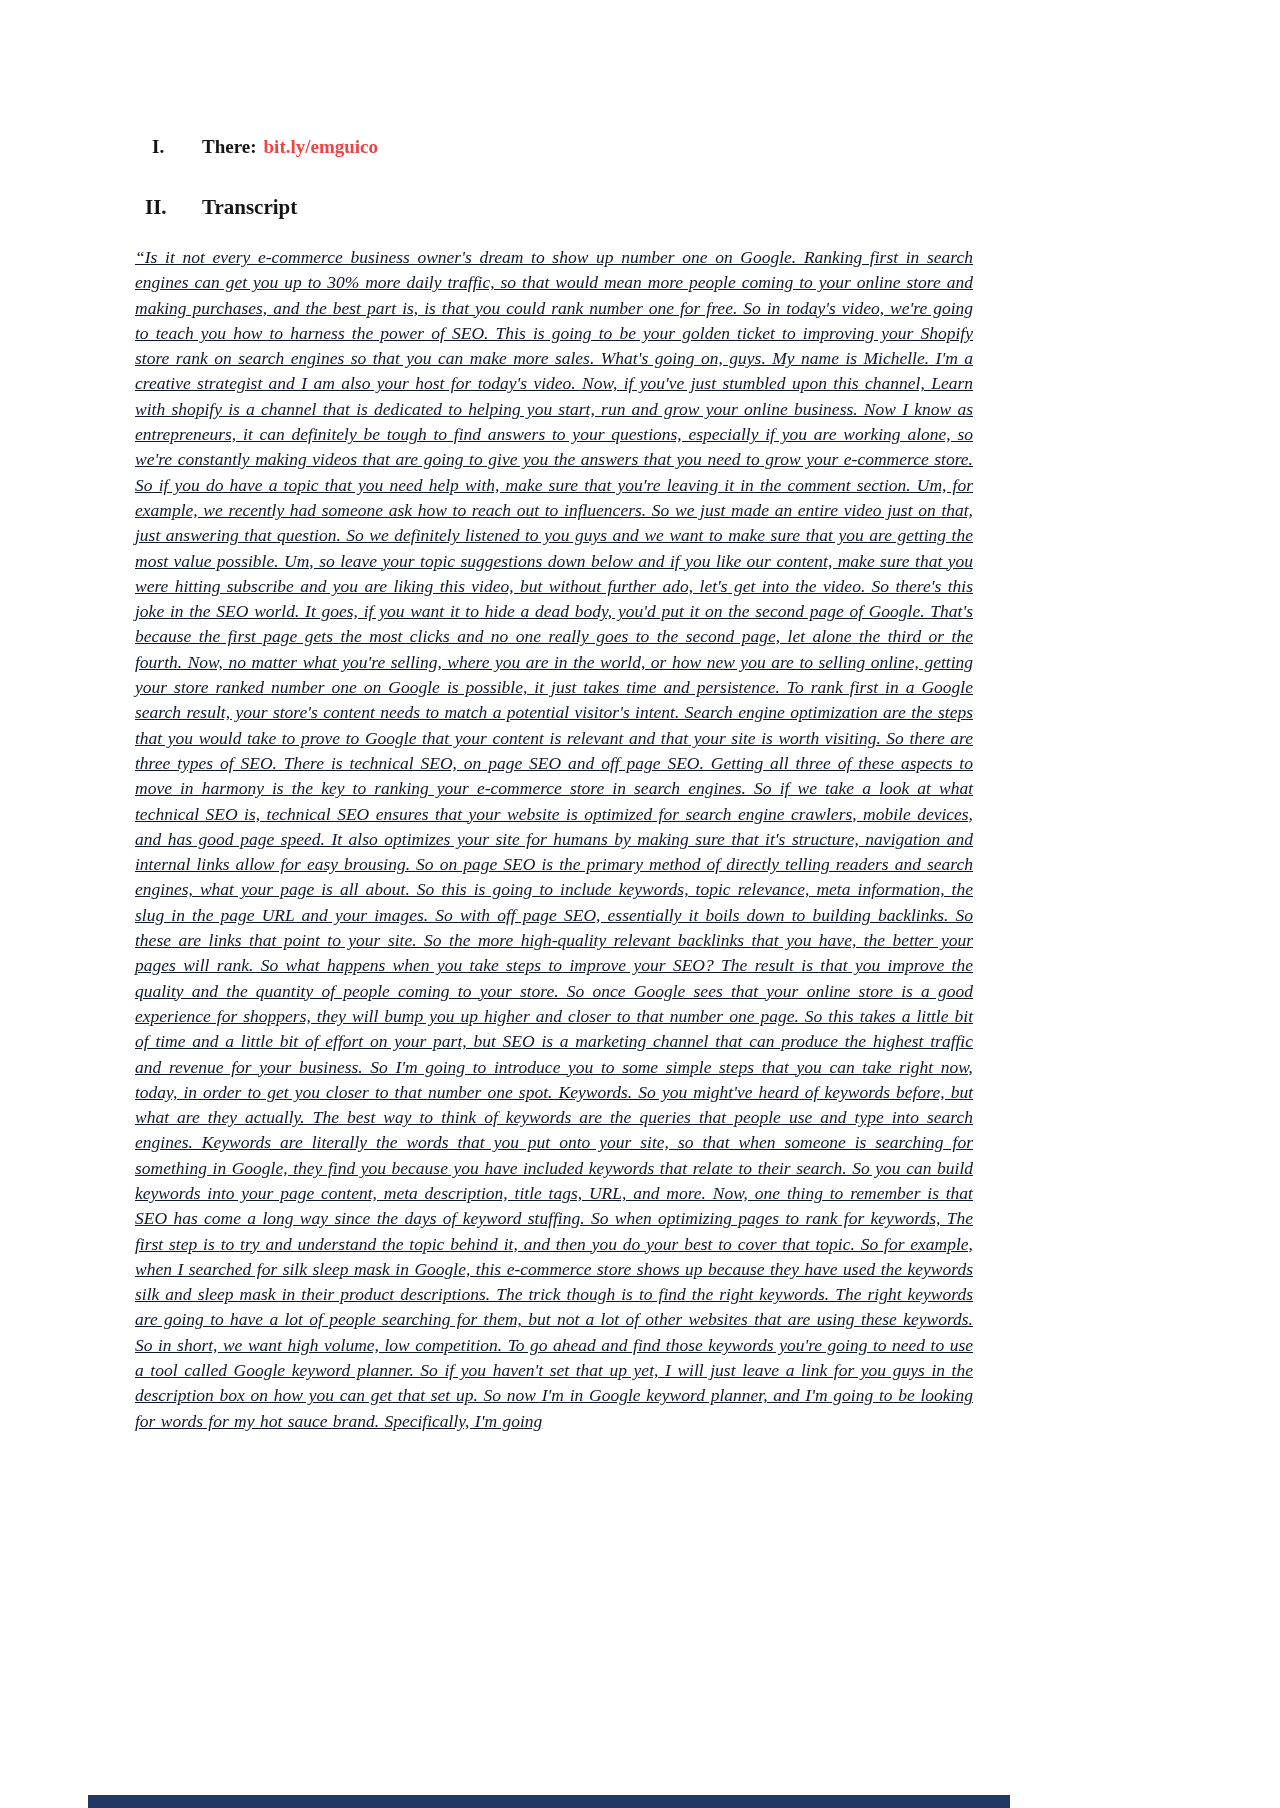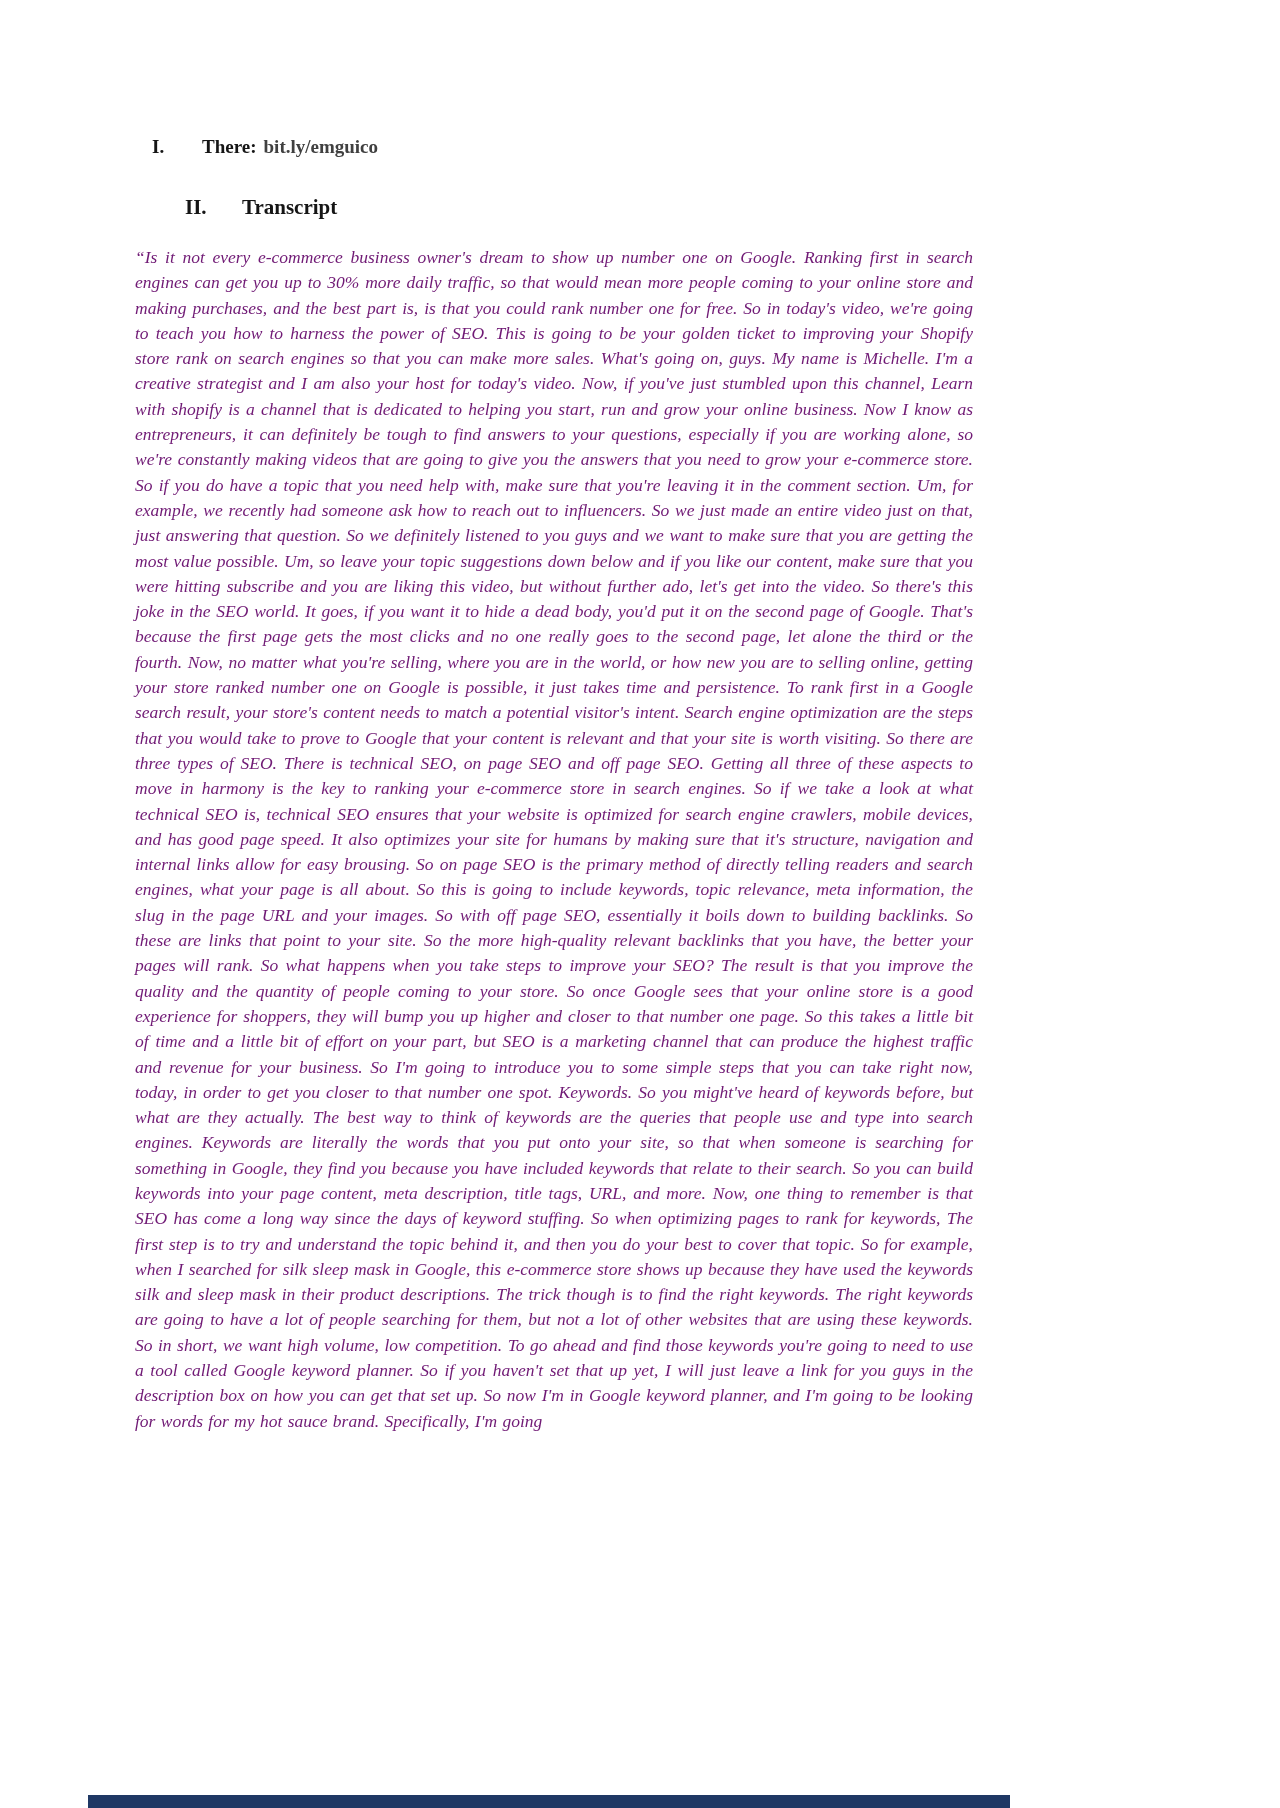--- a/index.html
+++ b/index.html
@@ -38,38 +38,38 @@
   .heading-video .numeral {
     width: 50px;
   }
   .heading-transcript {
     left: 145px;
     top: 195px;
     font-size: 21px;
   }
   .heading-transcript .numeral {
     width: 57px;
-    margin-left: 40px;
   }
   .video-link {
-    color: #404040;
+    color: #ef4444;
     margin-left: 7px;
   }
   .transcript {
     position: absolute;
     left: 135px;
     top: 245px;
     width: 838px;
     font-style: italic;
     font-size: 17.5px;
     line-height: 25.3px;
     text-align: justify;
-    color: #701a75;
+    color: #0f172a;
     word-spacing: 1px;
     margin: 0;
+    text-decoration: underline;
   }
   .bottom-bar {
     position: absolute;
     left: 88px;
     bottom: 0;
     width: 922px;
     height: 13px;
     background: #1f3864;
   }
 </style>

